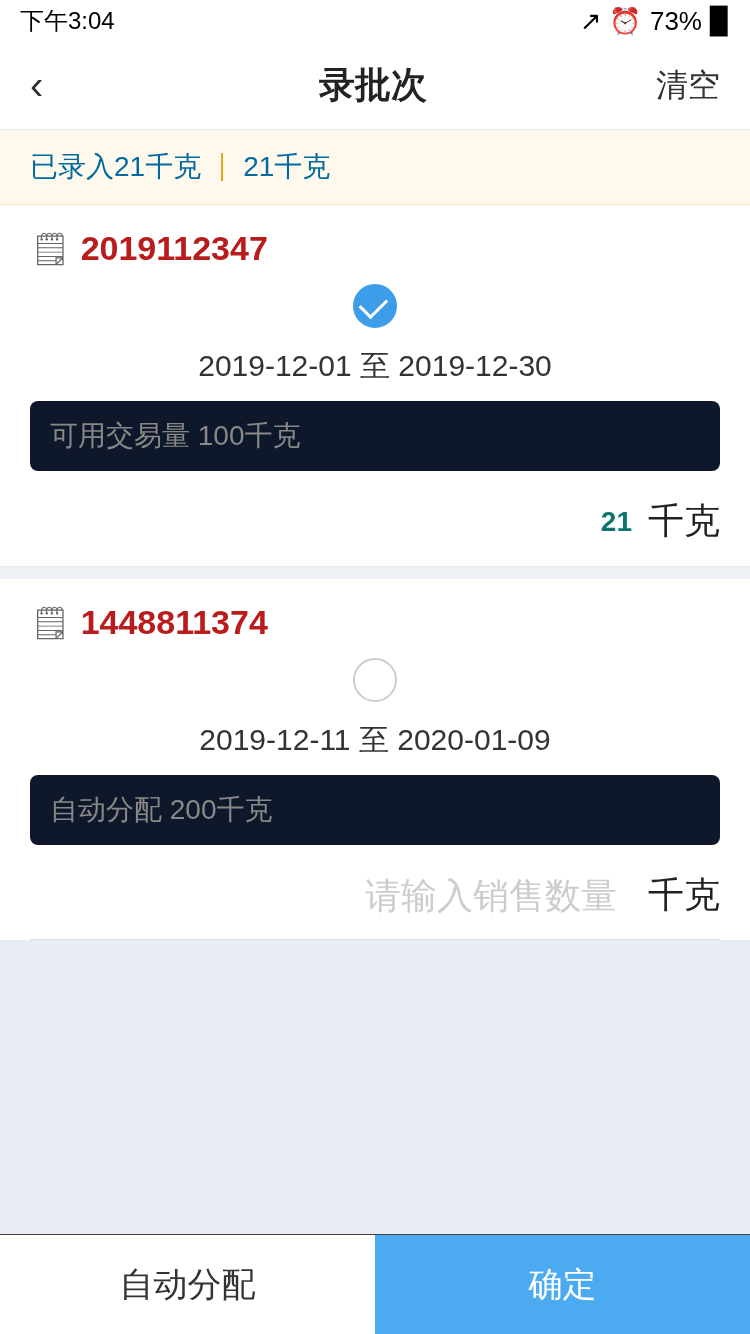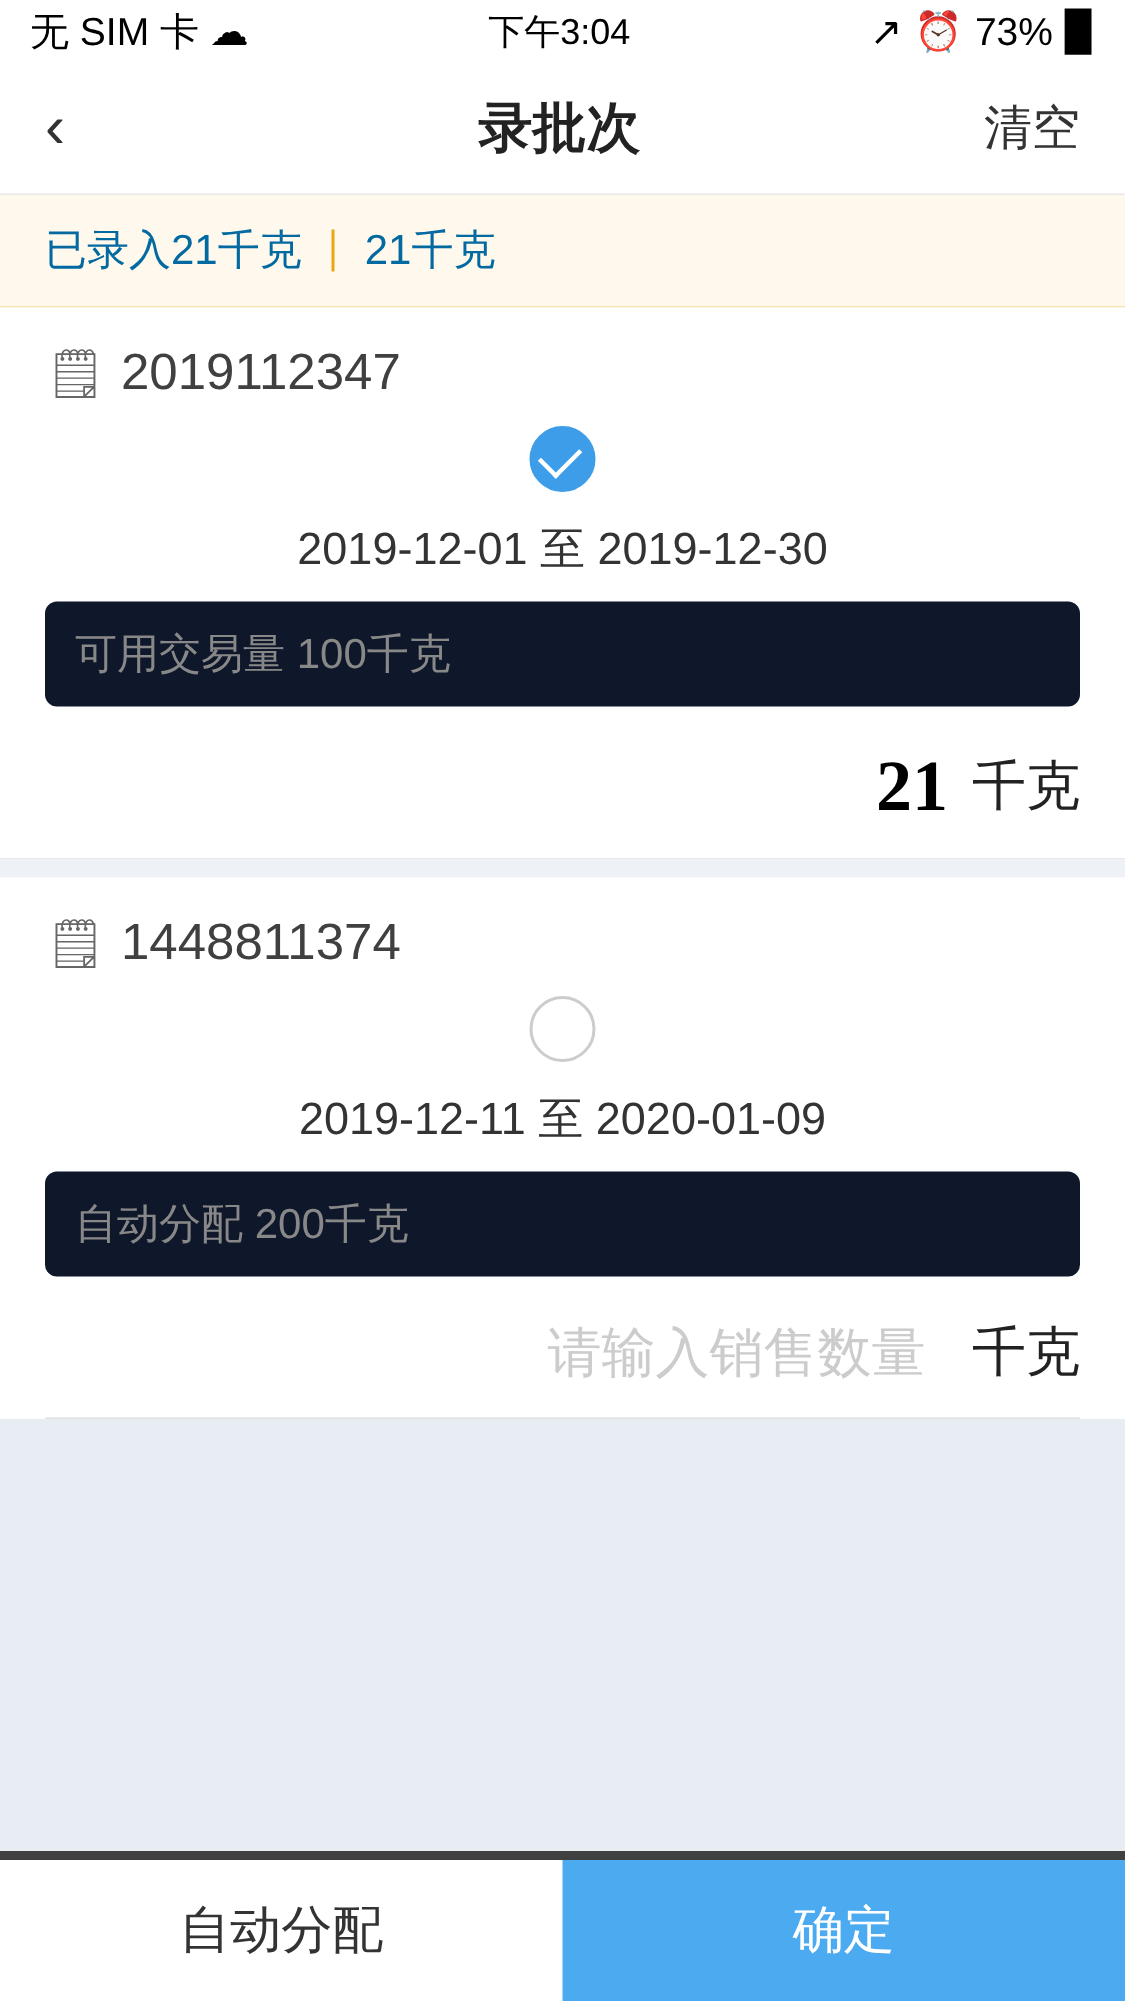--- a/index.html
+++ b/index.html
@@ -84,22 +84,22 @@
       align-items: center;
       padding: 24px 30px 10px 30px;
       gap: 10px;
     }
     .batch-icon {
       font-size: 32px;
       color: #666;
     }
     .batch-id {
       font-size: 34px;
-      font-weight: 400;
-      color: #404040;
+      font-weight: 700;
+      color: #b91c1c;
     }
     .batch-date-row {
       display: flex;
       align-items: center;
       padding: 6px 30px 10px 30px;
       gap: 18px;
       flex-direction: column;
     }
     .radio-circle {
       width: 44px;
@@ -143,24 +143,23 @@
     
     .amount-row {
       display: flex;
       align-items: center;
       justify-content: flex-end;
       padding: 16px 30px 20px 30px;
       gap: 16px;
       border-bottom: 1px solid #e8e8e8;
     }
     .amount-value {
-      font-size: 48px;
+      font-size: 28px;
       font-weight: 600;
-      color: #000000;
-      font-family: Liberation Serif, serif;
+      color: #0f766e;
     }
     .amount-input {
       font-size: 36px;
       color: #404040;
       border: none;
       outline: none;
       background: transparent;
       text-align: right;
       flex: 1;
     }
@@ -206,21 +205,21 @@
 
     
     .bottom-bar {
       position: fixed;
       bottom: 0;
       left: 0;
       width: 750px;
       height: 100px;
       display: flex;
       background: #fff;
-      border-top: 6px solid #404040;
+      border-top: 1px solid #404040;
     }
     .btn-auto {
       flex: 1;
       display: flex;
       align-items: center;
       justify-content: center;
       font-size: 34px;
       color: #333;
       background: #fff;
       border: none;
@@ -235,23 +234,20 @@
       color: #fff;
       background: #4baaf0;
       border: none;
       cursor: pointer;
     }
   </style>
 </head>
 <body>
 
 <div class="status-bar">
-  <div class="status-bar-left">
-    <span>无 SIM 卡 ☁</span>
-  </div>
   <div class="status-bar-center">下午3:04</div>
   <div class="status-bar-right">
     <span>↗</span>
     <span>⏰</span>
     <span>73%</span>
     <span>▉</span>
   </div>
 </div>
 
 <div class="nav-bar">

